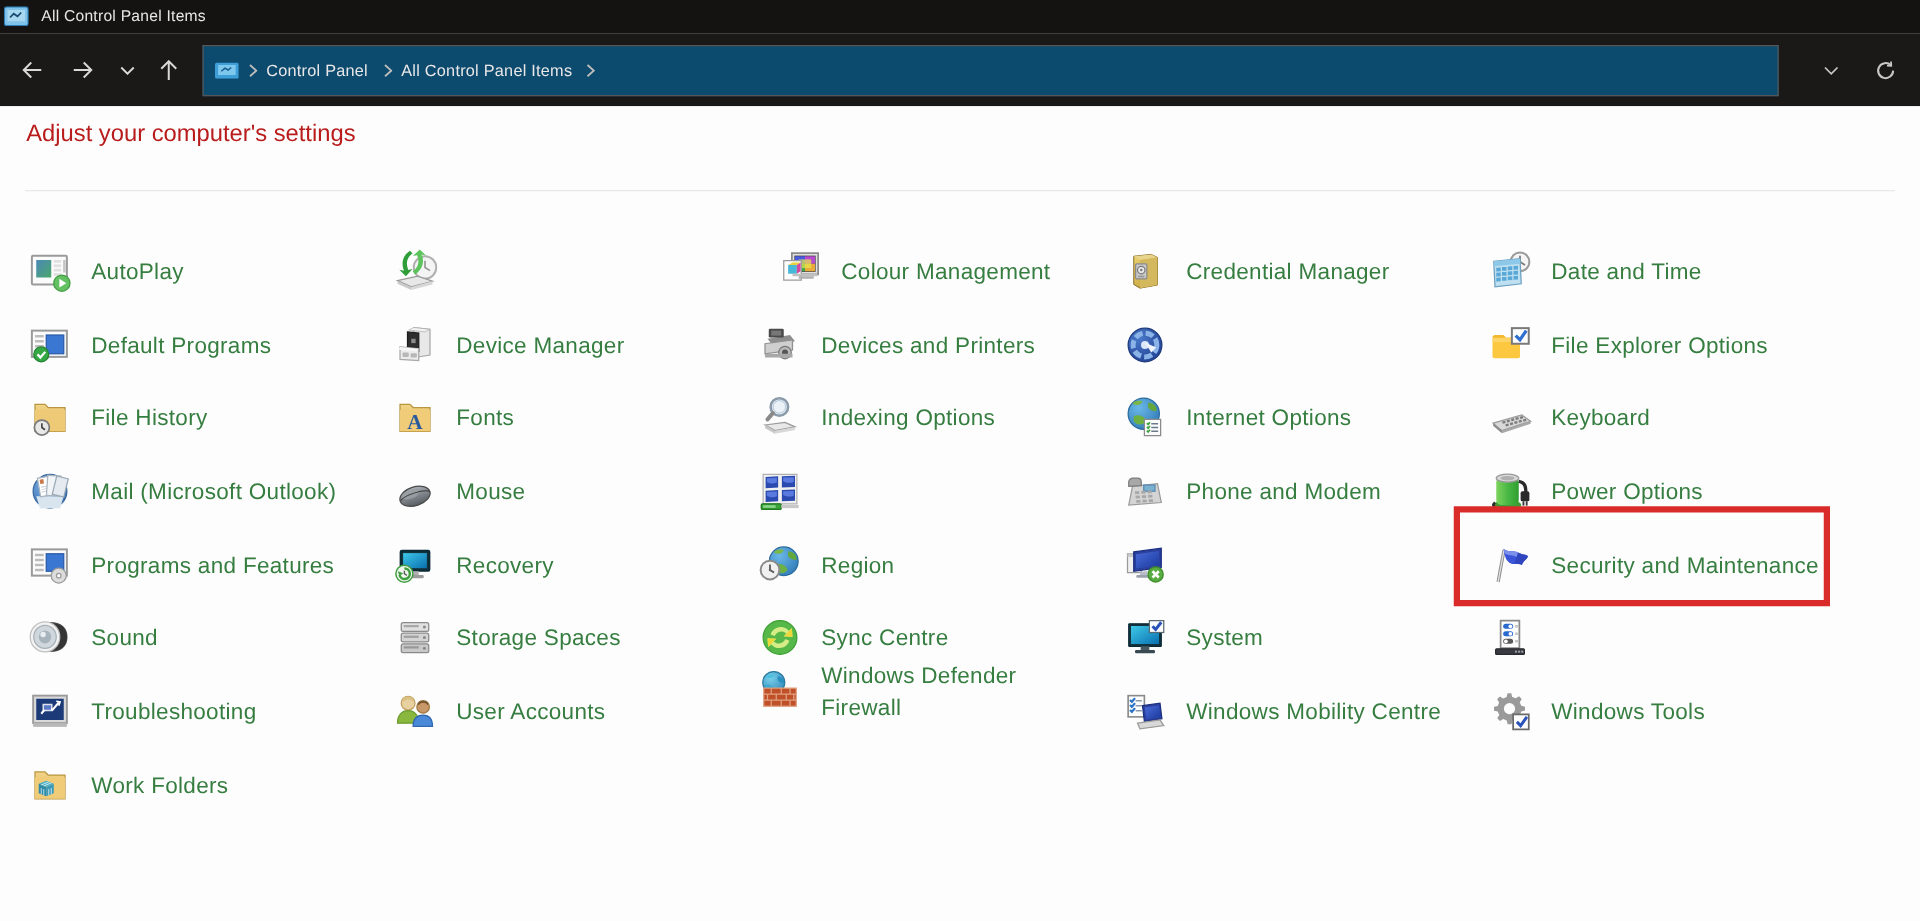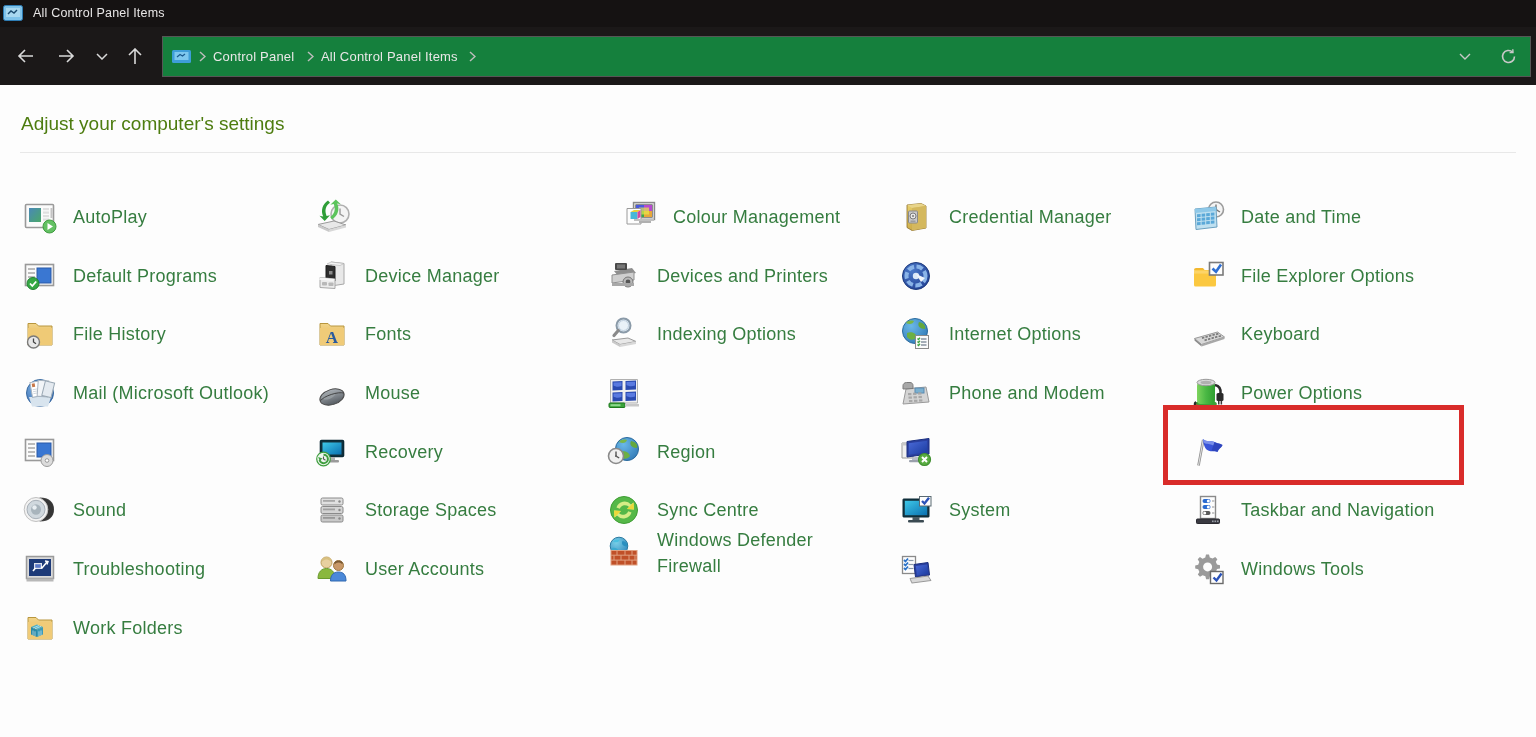--- a/index.html
+++ b/index.html
@@ -3,25 +3,25 @@
 <meta charset="utf-8">
 <style>
   * { margin:0; padding:0; box-sizing:border-box; }
   html,body { width:1536px; height:737px; overflow:hidden; background:#fdfdfd;
     font-family:"Liberation Sans", sans-serif; }
   .titlebar { position:absolute; left:0; top:0; width:1536px; height:27px; background:#151212; }
   .titlebar .tico { position:absolute; left:3px; top:5px; }
   .titlebar .ttext { position:absolute; left:33px; top:6px; font-size:12.5px; color:#e8e6e6; letter-spacing:0.2px; }
   .navbar { position:absolute; left:0; top:27px; width:1536px; height:58px; background:#1b1818; }
   .navbtn { position:absolute; top:0; height:58px; display:flex; align-items:center; justify-content:center; color:#d9d9d9; }
-  .addrbar { position:absolute; left:162px; top:9px; width:1369px; height:41px; background:#15803d; border:1px solid #565656;padding-left:23px; }
+  .addrbar { position:absolute; left:162px; top:9px; width:1261px; height:41px; background:#0c4a6e; border:1px solid #565656;padding-left:23px; }
   .addrbar .cpico { position:absolute; left:9px; top:13px; }
   .crumb { position:absolute; top:0; height:39px; display:flex; align-items:center; font-size:13px; color:#e9e7e7; letter-spacing:0.2px; }
   .content { position:absolute; left:0; top:85px; width:1536px; height:652px; background:#fdfdfd; }
-  .heading { position:absolute; left:21px; top:113px; font-size:19px; color:#4d7c0f; }
+  .heading { position:absolute; left:21px; top:97px; font-size:19px; color:#b91c1c; }
   .sep { position:absolute; left:20px; top:152px; width:1496px; height:1px; background:#e8e8e8; }
   .item { position:absolute; width:285px; height:58px; display:flex; align-items:center; }
   .item svg.ic { flex:0 0 36px; margin-right:15px; }
   .item .lbl { font-size:18px; color:#367d40; line-height:26px; letter-spacing:0.25px; white-space:nowrap; }
   .redbox { position:absolute; left:1163px; top:405px; width:301px; height:80px; border:5px solid #d92c2a; }
 </style>
 </head>
 <body>
 <div class="titlebar">
   <svg class="tico" width="20" height="16" viewBox="0 0 20 16">
@@ -442,20 +442,21 @@
       <svg class="ic" width="36" height="36" viewBox="0 0 36 36">
         <rect x="3.5" y="5.5" width="28" height="21" fill="#fbfbfb" stroke="#9a9a9a" stroke-width="1.6"></rect>
 <rect x="6" y="9" width="7" height="2" fill="#bcbcbc"></rect>
         <rect x="6" y="13" width="7" height="2" fill="#bcbcbc"></rect>
         <rect x="6" y="17" width="7" height="2" fill="#bcbcbc"></rect>
         <rect x="6" y="21" width="7" height="2" fill="#bcbcbc"></rect>
 <rect x="15" y="9" width="14" height="14" fill="#3a77d2" stroke="#2a5aa8"></rect>
 <circle cx="25" cy="26.5" r="6" fill="#dcdcdc" stroke="#9a9a9a"></circle>
 <circle cx="25" cy="26.5" r="1.8" fill="#fff" stroke="#9a9a9a"></circle>
       </svg>
+      <span class="lbl">Programs and Features</span>
     </div>
 <div class="item" style="left:314px;top:423px">
       <svg class="ic" width="36" height="36" viewBox="0 0 36 36">
         <rect x="6.5" y="6.5" width="23" height="16" rx="1" fill="#14333e" stroke="#0a2a36" stroke-width="1.6"></rect>
 <rect x="8.5" y="8.5" width="19" height="12" fill="url(#gsys)"></rect>
 <rect x="15" y="23" width="6" height="3" fill="#b0b0b0"></rect>
 <rect x="11" y="26" width="14" height="2.5" rx="1" fill="#9a9a9a"></rect>
 <circle cx="9.5" cy="25" r="6.8" fill="#eef6ee" stroke="#3f9e3f" stroke-width="1.2"></circle>
 <path d="M9.5 20.8 A4.2 4.2 0 1 1 5.6 26" stroke="#3f9e3f" stroke-width="2" fill="none"></path>
 <path d="M4.2 23 L5.6 26.8 L8.6 24.6 Z" fill="#3f9e3f"></path>
@@ -490,20 +491,21 @@
       </svg>
     </div>
 <div class="item" style="left:1190px;top:423px">
       <svg class="ic" width="36" height="36" viewBox="0 0 36 36">
         <path d="M8.5 31.5 L13.2 6" stroke="#909090" stroke-width="2.6"></path>
 <path d="M8.5 31.5 L13.2 6" stroke="#e2e2e2" stroke-width="1"></path>
 <path d="M12.8 5 C17 8.5 20.5 6 24.5 8 C28 10 30 9 32.5 11 C31 14.5 29 14 27.5 18 C24 16 21.5 18.5 17.8 16.3 C15.3 14.8 13.8 12 12.8 5 Z" fill="#3a55d8"></path>
 <path d="M12.8 5 C17 8.5 20.5 6 24.5 8 L23.5 11.5 C20 9.5 16.8 10.8 13.6 8.5 Z" fill="#7a90ea"></path>
 <path d="M24.5 8 C28 10 30 9 32.5 11 C31 14.5 29 14 27.5 18 C25.5 16.8 23.5 17.5 21.5 16.8 Z" fill="#2a3fb0" opacity="0.65"></path>
       </svg>
+      <span class="lbl">Security and Maintenance</span>
     </div>
 <div class="item" style="left:22px;top:481px">
       <svg class="ic" width="36" height="36" viewBox="0 0 36 36">
         <path d="M18 5.5 C27 5.5 32 10 32 17.5 C32 25 27 29.5 18 29.5 L14 27 L14 8 Z" fill="#4a4a4a"></path>
 <path d="M20 6.5 C27.5 7 31.5 11 31.5 17.5 C31.5 24 27.5 28 20 28.5 Z" fill="#353535"></path>
 <ellipse cx="14" cy="17.5" rx="11.8" ry="12" fill="#f2f2f2" stroke="#c0c0c0"></ellipse>
 <ellipse cx="14" cy="17.5" rx="9" ry="9.2" fill="#d0d8de" stroke="#a8b0b8"></ellipse>
 <ellipse cx="14" cy="17.5" rx="5" ry="5.2" fill="#a8b4bc"></ellipse>
 <ellipse cx="12.5" cy="15.5" rx="2.2" ry="2.2" fill="#e8eef2"></ellipse>
       </svg>
@@ -565,21 +567,20 @@
 <rect x="22" y="8" width="2.5" height="2" fill="#c8c8c8"></rect>
         <rect x="22" y="14" width="2.5" height="2" fill="#c8c8c8"></rect>
         <rect x="22" y="20" width="2.5" height="2" fill="#c8c8c8"></rect>
 <rect x="6.5" y="27" width="23" height="4.5" rx="0.8" fill="#3a3a42" stroke="#2a2a30"></rect>
 <g fill="#9aa0a8">
           <rect x="22" y="28.5" width="1.6" height="1.6"></rect>
           <rect x="24.5" y="28.5" width="1.6" height="1.6"></rect>
           <rect x="27" y="28.5" width="1.6" height="1.6"></rect>
         </g>
       </svg>
-      <span class="lbl">Taskbar and Navigation</span>
     </div>
 <div class="item" style="left:22px;top:540px">
       <svg class="ic" width="36" height="36" viewBox="0 0 36 36">
         <rect x="4.5" y="5.5" width="27" height="22" fill="#d9d9d9" stroke="#9a9a9a" stroke-width="1.5"></rect>
 <rect x="7" y="8" width="22" height="17" fill="#1d3a78"></rect>
 <path d="M11 20 L16 14 L20 17 L25 11" stroke="#fff" stroke-width="1.6" fill="none"></path>
 <path d="M23 10 L26 10.5 L25 13.5" fill="none" stroke="#fff" stroke-width="1.4"></path>
 <rect x="12" y="12" width="8" height="6" fill="#fff" opacity="0.85"></rect>
         <rect x="13.2" y="13.2" width="5.6" height="3.6" fill="#5a78c8"></rect>
 <rect x="4.5" y="27.5" width="27" height="3" fill="#b8b8b8"></rect>
@@ -634,20 +635,21 @@
           <path d="M6 13 L7.5 14.5 L10 11.5"></path>
           <path d="M6 17 L7.5 18.5 L10 15.5"></path>
         </g>
 <g>
           <path d="M16 13.5 L30 11.5 L31.5 24 L17.5 26 Z" fill="#2a3f9e" stroke="#1a2f80"></path>
 <path d="M17.8 15 L29.2 13.4 L30.4 22.8 L19 24.4 Z" fill="url(#gscreen)"></path>
         </g>
 <path d="M12 27.5 L30 25 L33 29.5 L14 32 Z" fill="#d8d8d8" stroke="#9a9a9a"></path>
 <path d="M12 27.5 L14 32 L14 33 L12 28.8 Z" fill="#b0b0b0"></path>
       </svg>
+      <span class="lbl">Windows Mobility Centre</span>
     </div>
 <div class="item" style="left:1190px;top:540px">
       <svg class="ic" width="36" height="36" viewBox="0 0 36 36">
         <path d="M16 3.5 L19 3.5 L19.8 6.5 L22.6 7.6 L25.2 6 L27.4 8.2 L25.8 10.8 L27 13.6 L30 14.3 L30 17.4 L27 18.1 L25.9 20.9 L27.5 23.5 L25.3 25.7 L22.7 24.1 L19.9 25.3 L19.2 28.3 L16.1 28.3 L15.4 25.3 L12.6 24.2 L10 25.8 L7.8 23.6 L9.4 21 L8.2 18.2 L5.2 17.5 L5.2 14.4 L8.2 13.7 L9.3 10.9 L7.7 8.3 L9.9 6.1 L12.5 7.7 L15.3 6.5 Z" fill="#9a9a9a"></path>
 <circle cx="17.6" cy="15.9" r="4.5" fill="#fdfdfd"></circle>
 <rect x="20.5" y="20.5" width="12.5" height="12" fill="#fdfdfd" stroke="#6a6a6a" stroke-width="1.4"></rect>
 <path d="M23.5 26.5 L26.5 29.5 L31.5 22.5" stroke="#2a52b8" stroke-width="2.4" fill="none"></path>
       </svg>
       <span class="lbl">Windows Tools</span>
     </div>

